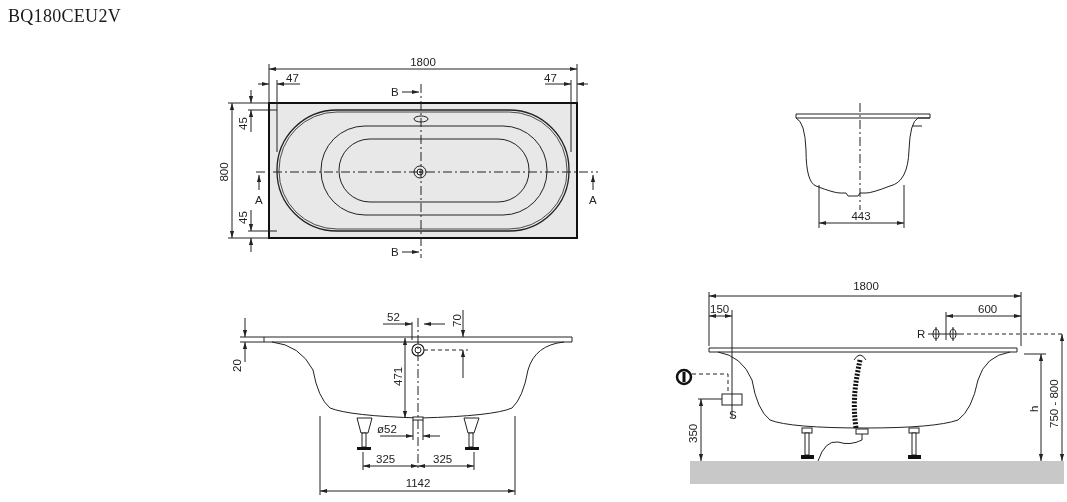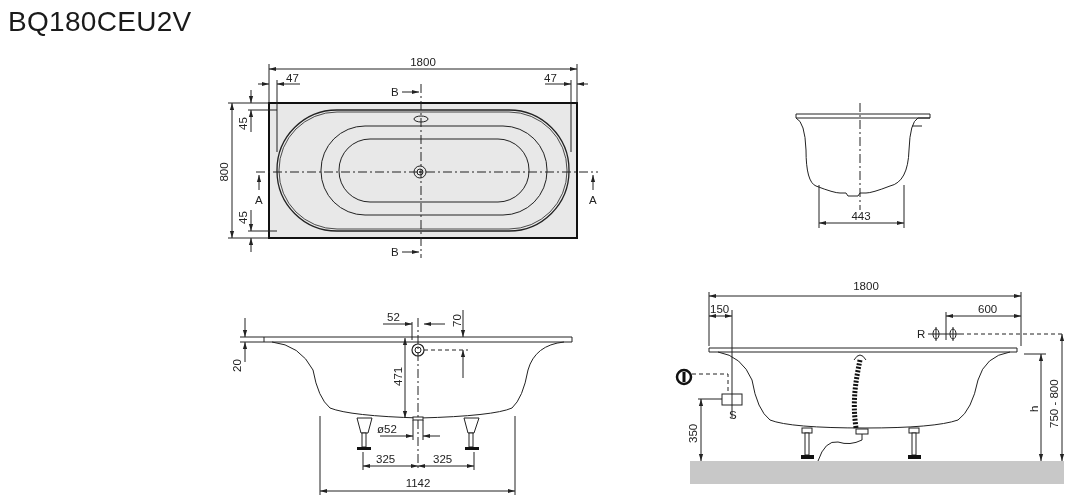--- a/index.html
+++ b/index.html
@@ -1,18 +1,18 @@
 <!DOCTYPE html>
 <html><head>
 <meta charset="utf-8">
 <style>
   html, body { margin: 0; padding: 0; background: #ffffff; }
   body { width: 1067px; height: 502px; position: relative; overflow: hidden;
          font-family: "Liberation Sans", "DejaVu Sans", sans-serif; color: #1a1a1a; }
-  .title { position: absolute; left: 8px; top: 6px; font-size: 28px; letter-spacing: 0.3px; }
+  .title { position: absolute; left: 8px; top: 6px; font-size: 18px; letter-spacing: 0.3px; font-family: Liberation Serif, serif; }
   svg { position: absolute; left: 0; top: 0; }
   .dim text, text.dim { font-size: 11.5px; fill: #222; }
   .ln { stroke: #222; stroke-width: 1; fill: none; }
   .dash { stroke: #222; stroke-width: 1; stroke-dasharray: 9 3 2 3; fill: none; }
   .sdash { stroke: #222; stroke-width: 1; stroke-dasharray: 4 3; fill: none; }
 </style>
 </head>
 <body>
 
 <div class="title">BQ180CEU2V</div>

